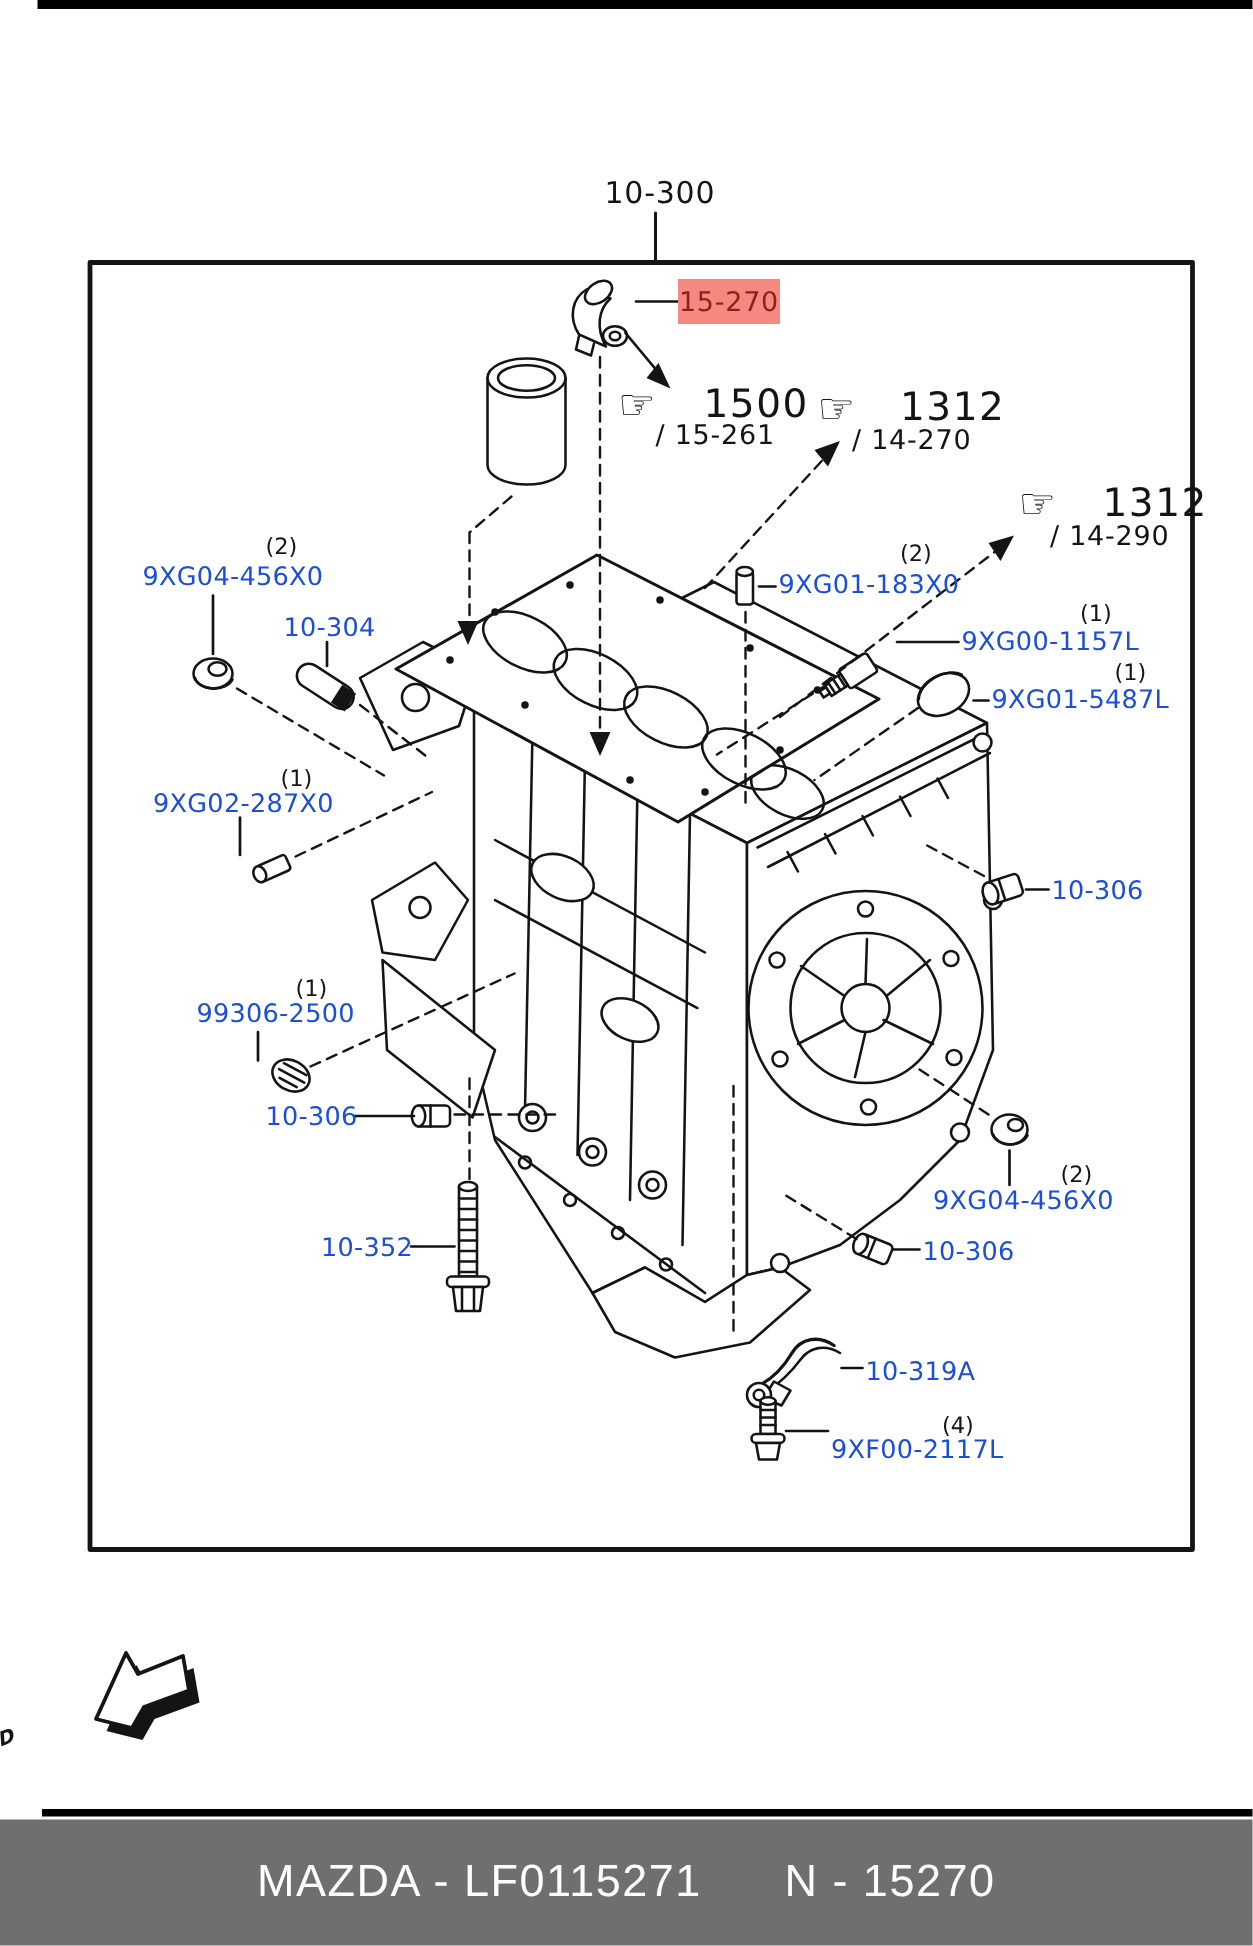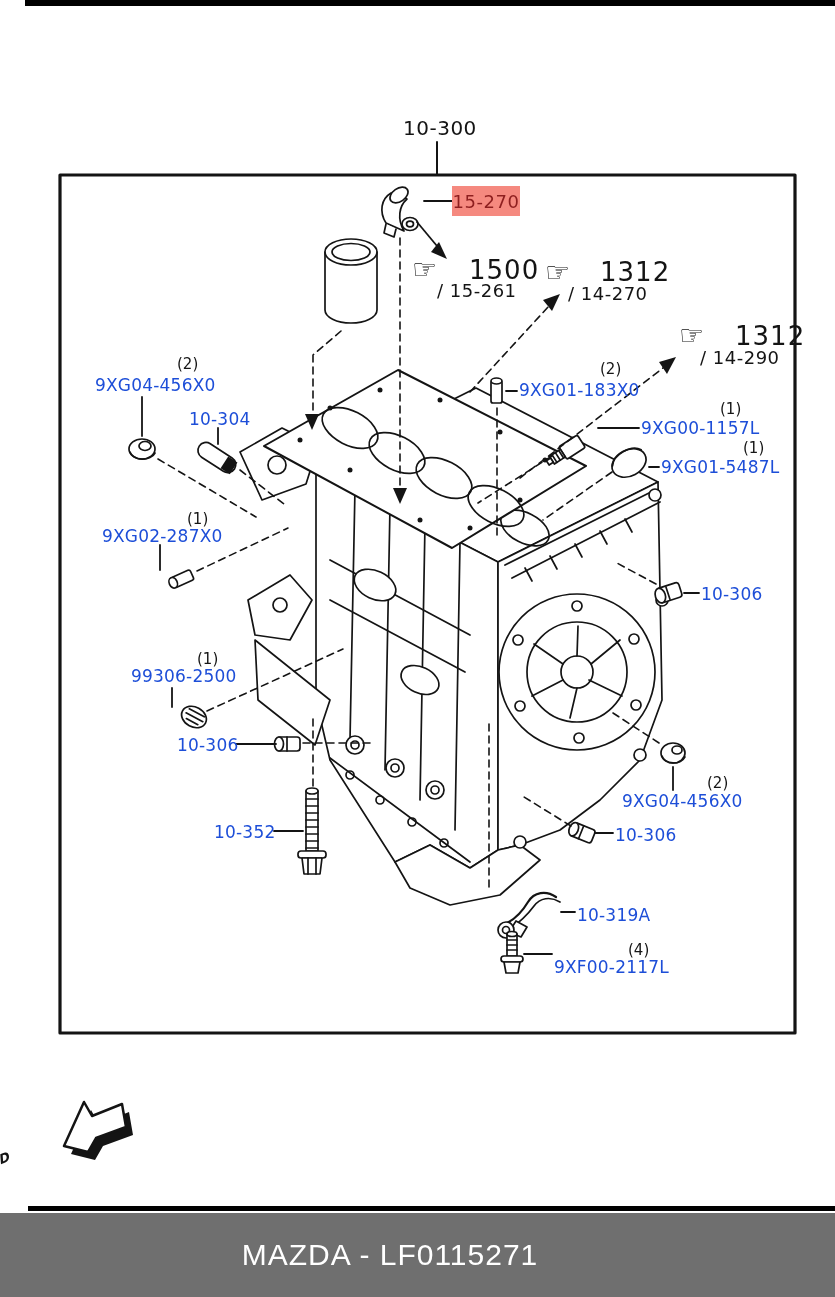--- a/index.html
+++ b/index.html
@@ -302,13 +302,14 @@
     <div class="ref-sub" style="left: 568px; top: 283px;">/ 14-270</div>
     <div class="hand" style="left: 679px; top: 322px;">☞</div>
     <div class="ref-num" style="left: 716px; top: 321px;">1312</div>
     <div class="ref-sub" style="left: 700px; top: 347px;">/ 14-290</div>
   </div>
 
 <div class="rule" style="left:28px;top:1206px;width:807px;height:5px;"></div>
 
 <div id="footer-bar">
   <span class="seg1">MAZDA - LF0115271</span>
+  <span class="seg2">N - 15270</span>
 </div>
 
 </body></html>

